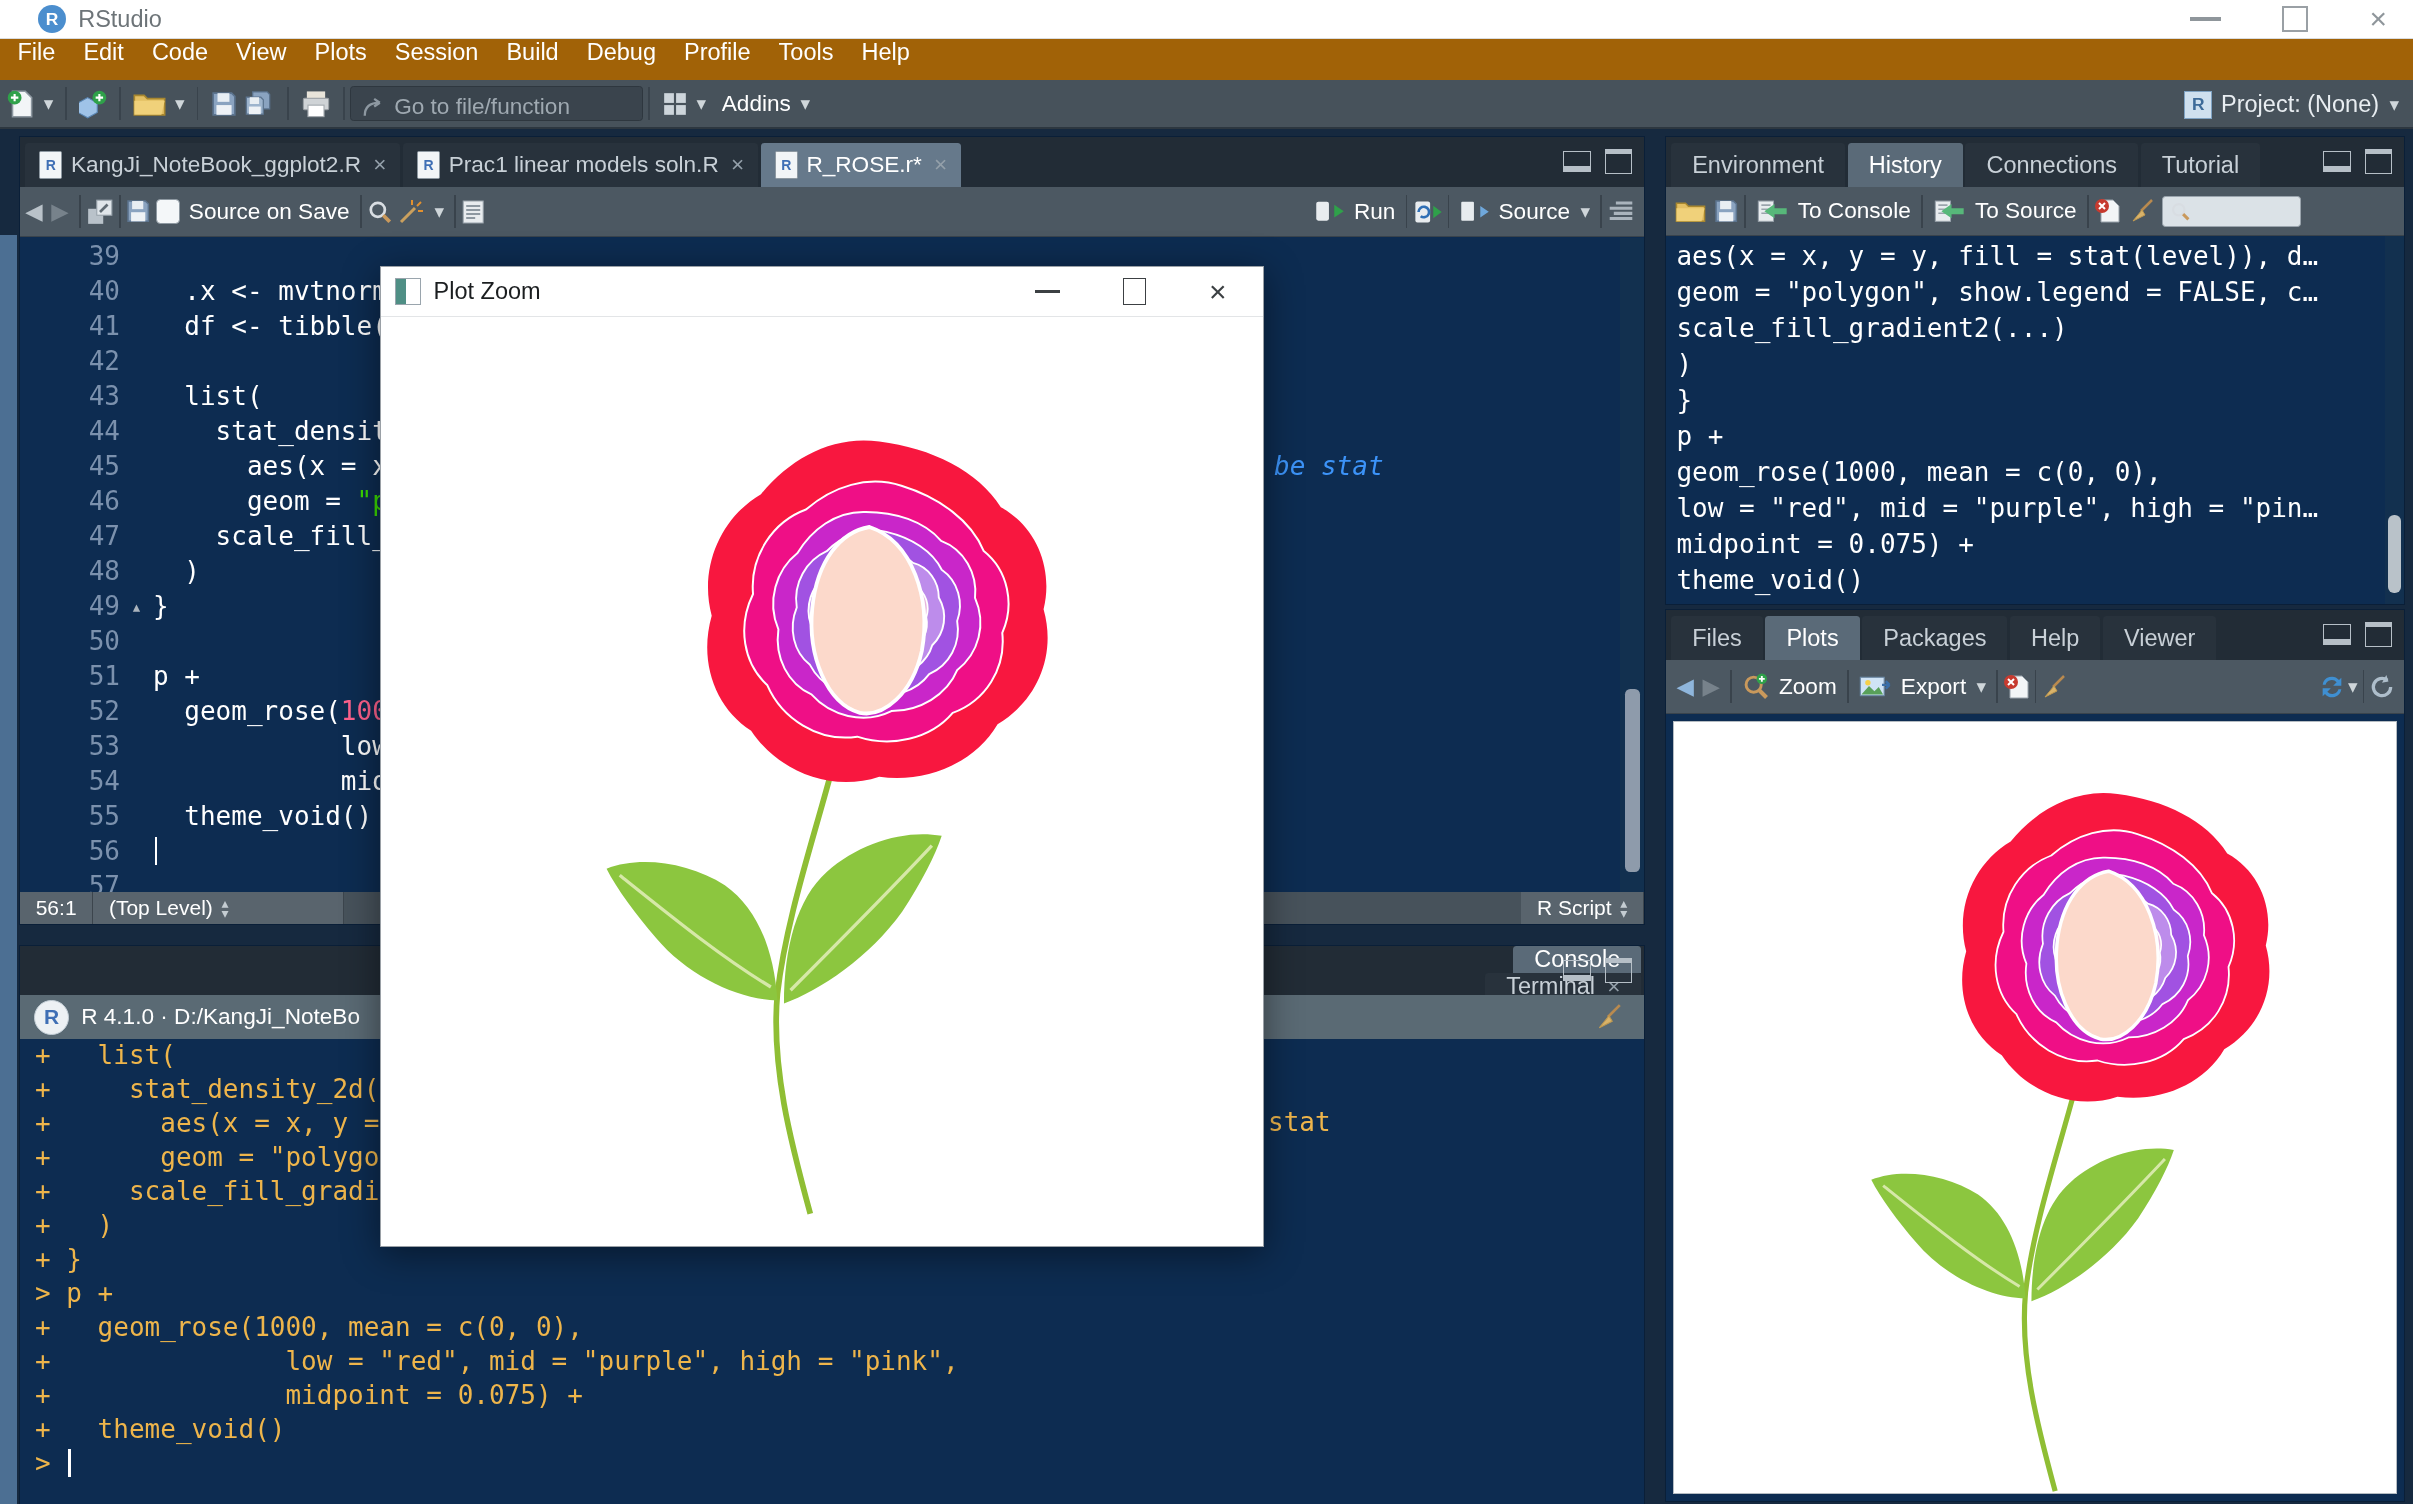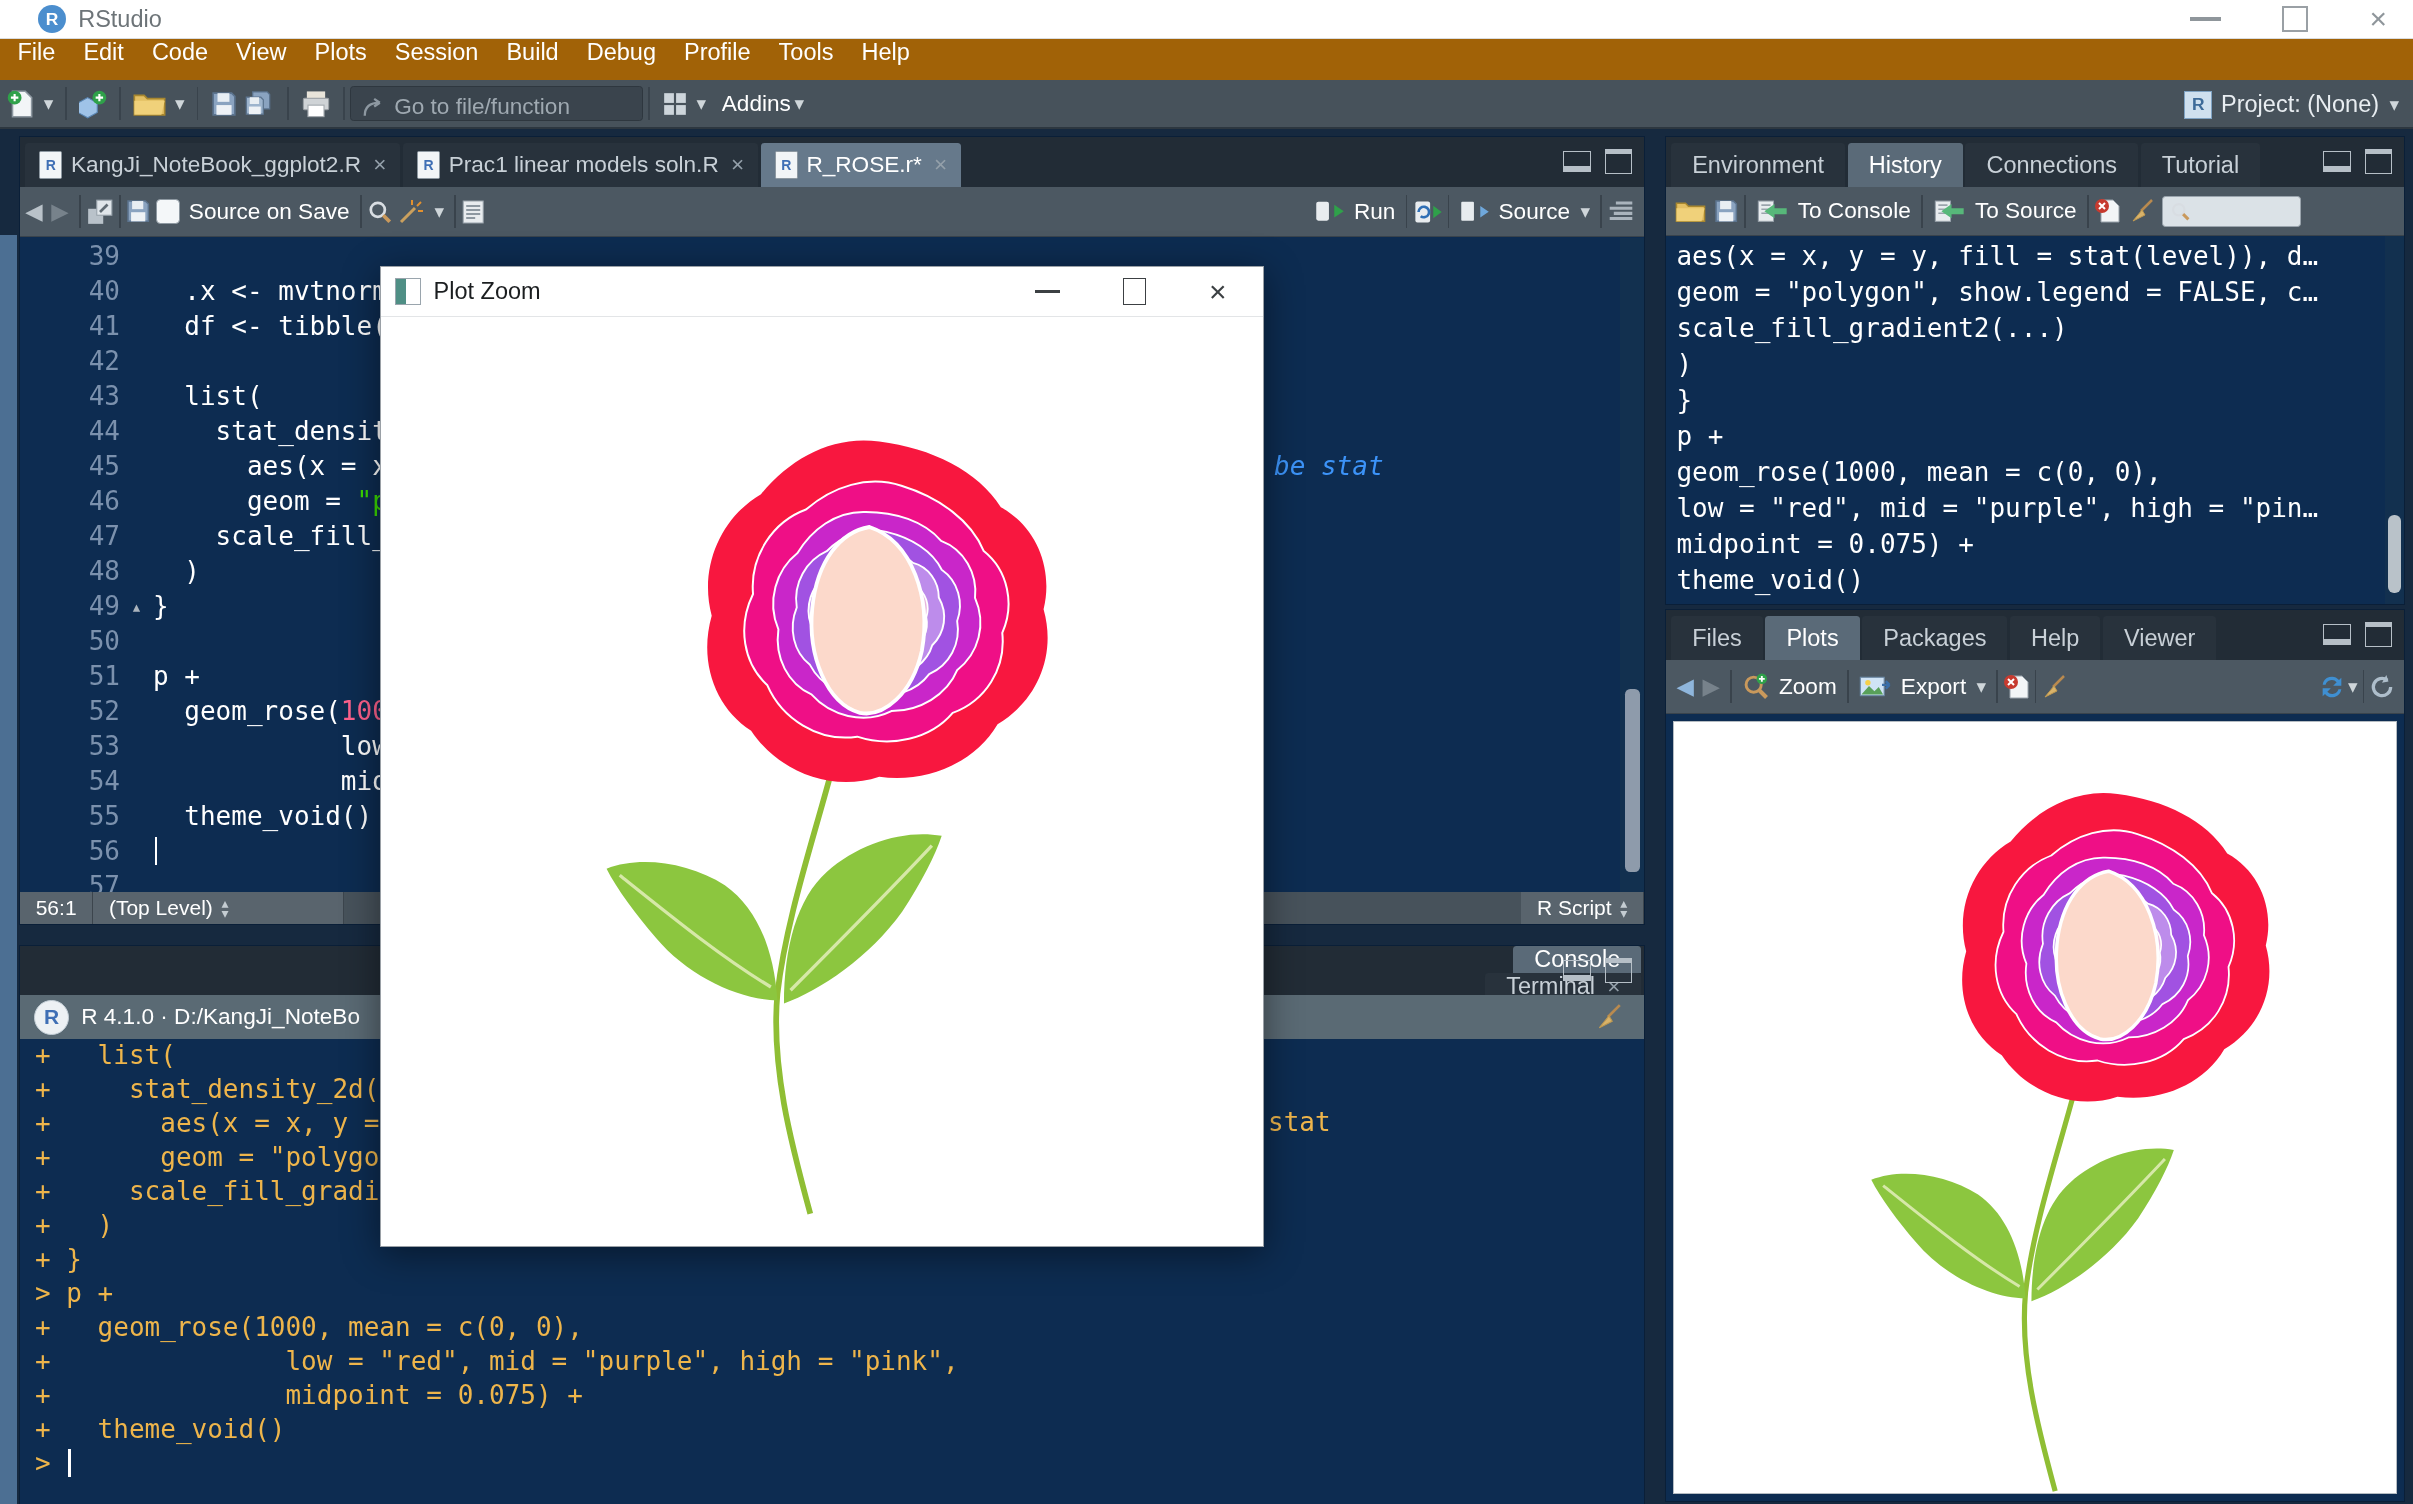--- a/index.html
+++ b/index.html
@@ -22,21 +22,21 @@
   
   .main-toolbar{position:absolute;left:0;top:80px;width:100%;height:49px;background:#47525b;
                 border-bottom:2.6px solid #2d3740;display:flex;align-items:center;box-sizing:border-box;}
   .tb-group{display:flex;align-items:center;gap:7px;padding:0 7px;}
   .sep{width:1.7px;height:33px;background:#39434c;margin:0 5.2px;}
   .ic{display:inline-block;vertical-align:middle;}
   .dcaret{color:#cfd6da;font-size:19px;margin-left:1.7px;}
   .goto-box{width:293px;height:35px;background:#3a444d;border:1.7px solid #2e373f;border-radius:3.5px;
             display:flex;align-items:flex-end;gap:10.4px;padding:0 10.4px;box-sizing:border-box;}
   .goto-text{color:#9fa9b1;font-size:22.6px;}
-  .addins{display:flex;align-items:center;color:#fff;font-size:22.6px;gap:2px;padding:0 8.7px;}
+  .addins{display:flex;align-items:center;color:#fff;font-size:22.6px;gap:8px;padding:0 8.7px;}
   .project-btn{position:absolute;right:14px;top:0;height:49px;display:flex;align-items:center;gap:8.7px;
                color:#e8edf1;font-size:23.5px;}
   .cube{width:26px;height:26px;background:#cfe0ef;border:1.7px solid #7fa3c4;color:#3e6b99;font-size:17.4px;
         font-weight:bold;display:flex;align-items:center;justify-content:center;}
   
   .pane{position:absolute;background:#0d2c51;border:0.9px solid #0a1f38;box-sizing:border-box;}
   .tabstrip{position:absolute;left:0;top:0;right:0;height:50px;background:#222c36;display:flex;
             align-items:flex-end;padding-left:5.2px;box-sizing:border-box;}
   .ptab{height:44px;display:flex;align-items:center;padding:0 21px;background:#28323c;color:#c8d0d7;
         font-size:23.5px;margin-right:2.6px;border-radius:3.5px 3.5px 0 0;}

